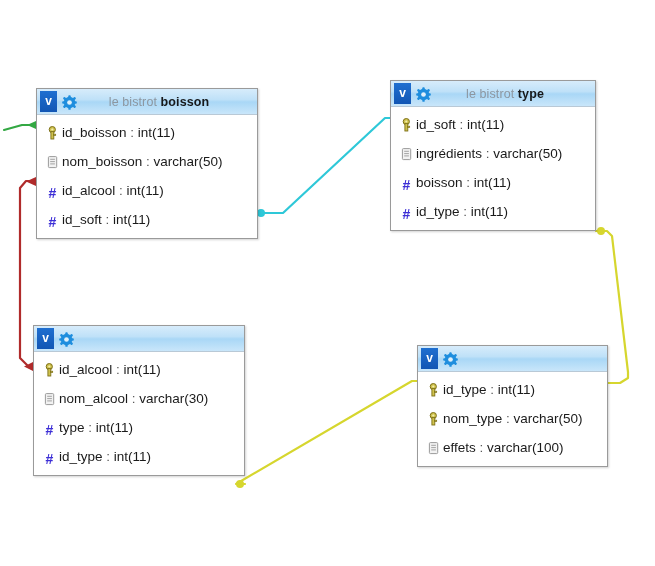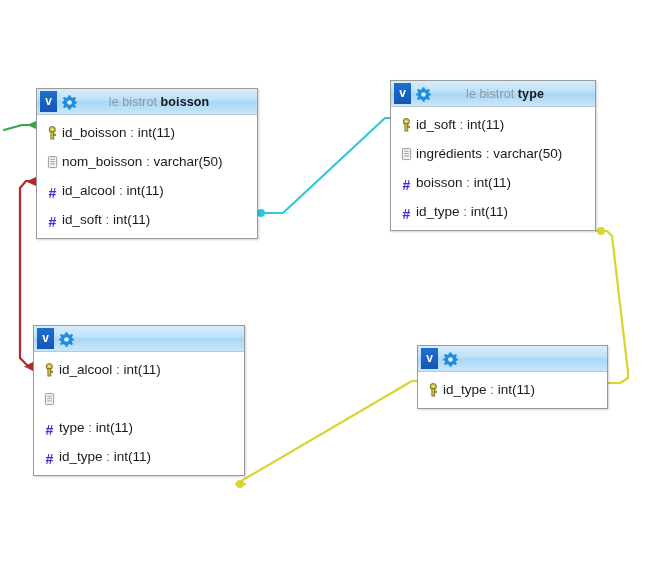--- a/index.html
+++ b/index.html
@@ -288,20 +288,21 @@
               </svg></span>
             <span class="field-text"><span>id_alcool</span><span class="fsep"> : </span><span class="ftype">int(11)</span></span>
           </div>
           <div class="field-row">
             <span class="field-icon"><svg viewBox="0 0 13 14" width="13" height="14" aria-hidden="true">
                 <rect x="2.4" y="1.6" width="8.3" height="11" rx="1" fill="#f2f2f2" stroke="#9a9a9a" stroke-width="1"></rect>
                 <line x1="4.2" y1="4.3" x2="8.9" y2="4.3" stroke="#9a9a9a" stroke-width="0.9"></line>
                 <line x1="4.2" y1="6.6" x2="8.9" y2="6.6" stroke="#9a9a9a" stroke-width="0.9"></line>
                 <line x1="4.2" y1="8.9" x2="8.9" y2="8.9" stroke="#9a9a9a" stroke-width="0.9"></line>
               </svg></span>
+            <span class="field-text"><span>nom_alcool</span><span class="fsep"> : </span><span class="ftype">varchar(30)</span></span>
           </div>
           <div class="field-row">
             <span class="field-icon"><span class="hash-icon">#</span></span>
             <span class="field-text"><span>type</span><span class="fsep"> : </span><span class="ftype">int(11)</span></span>
           </div>
           <div class="field-row">
             <span class="field-icon"><span class="hash-icon">#</span></span>
             <span class="field-text"><span>id_type</span><span class="fsep"> : </span><span class="ftype">int(11)</span></span>
           </div>
         </div>
@@ -327,17 +328,35 @@
         <div class="entity-body">
           <div class="field-row">
             <span class="field-icon"><svg viewBox="0 0 13 14" width="13" height="14" aria-hidden="true">
                 <circle cx="6.3" cy="3.6" r="3.1" fill="#cfc24d" stroke="#7d7018" stroke-width="1"></circle>
                 <rect x="4.9" y="5.6" width="2.9" height="7.4" fill="#cfc24d" stroke="#7d7018" stroke-width="0.9"></rect>
                 <rect x="7.6" y="8.2" width="2.1" height="1.3" fill="#cfc24d" stroke="#7d7018" stroke-width="0.7"></rect>
                 <circle cx="6.3" cy="3.5" r="1.1" fill="#f2ecb0"></circle>
               </svg></span>
             <span class="field-text"><span>id_type</span><span class="fsep"> : </span><span class="ftype">int(11)</span></span>
           </div>
+          <div class="field-row">
+            <span class="field-icon"><svg viewBox="0 0 13 14" width="13" height="14" aria-hidden="true">
+                <circle cx="6.3" cy="3.6" r="3.1" fill="#cfc24d" stroke="#7d7018" stroke-width="1"></circle>
+                <rect x="4.9" y="5.6" width="2.9" height="7.4" fill="#cfc24d" stroke="#7d7018" stroke-width="0.9"></rect>
+                <rect x="7.6" y="8.2" width="2.1" height="1.3" fill="#cfc24d" stroke="#7d7018" stroke-width="0.7"></rect>
+                <circle cx="6.3" cy="3.5" r="1.1" fill="#f2ecb0"></circle>
+              </svg></span>
+            <span class="field-text"><span>nom_type</span><span class="fsep"> : </span><span class="ftype">varchar(50)</span></span>
+          </div>
+          <div class="field-row">
+            <span class="field-icon"><svg viewBox="0 0 13 14" width="13" height="14" aria-hidden="true">
+                <rect x="2.4" y="1.6" width="8.3" height="11" rx="1" fill="#f2f2f2" stroke="#9a9a9a" stroke-width="1"></rect>
+                <line x1="4.2" y1="4.3" x2="8.9" y2="4.3" stroke="#9a9a9a" stroke-width="0.9"></line>
+                <line x1="4.2" y1="6.6" x2="8.9" y2="6.6" stroke="#9a9a9a" stroke-width="0.9"></line>
+                <line x1="4.2" y1="8.9" x2="8.9" y2="8.9" stroke="#9a9a9a" stroke-width="0.9"></line>
+              </svg></span>
+            <span class="field-text"><span>effets</span><span class="fsep"> : </span><span class="ftype">varchar(100)</span></span>
+          </div>
         </div>
       </div>
     </div>
 
 </div>
 
 </body></html>

